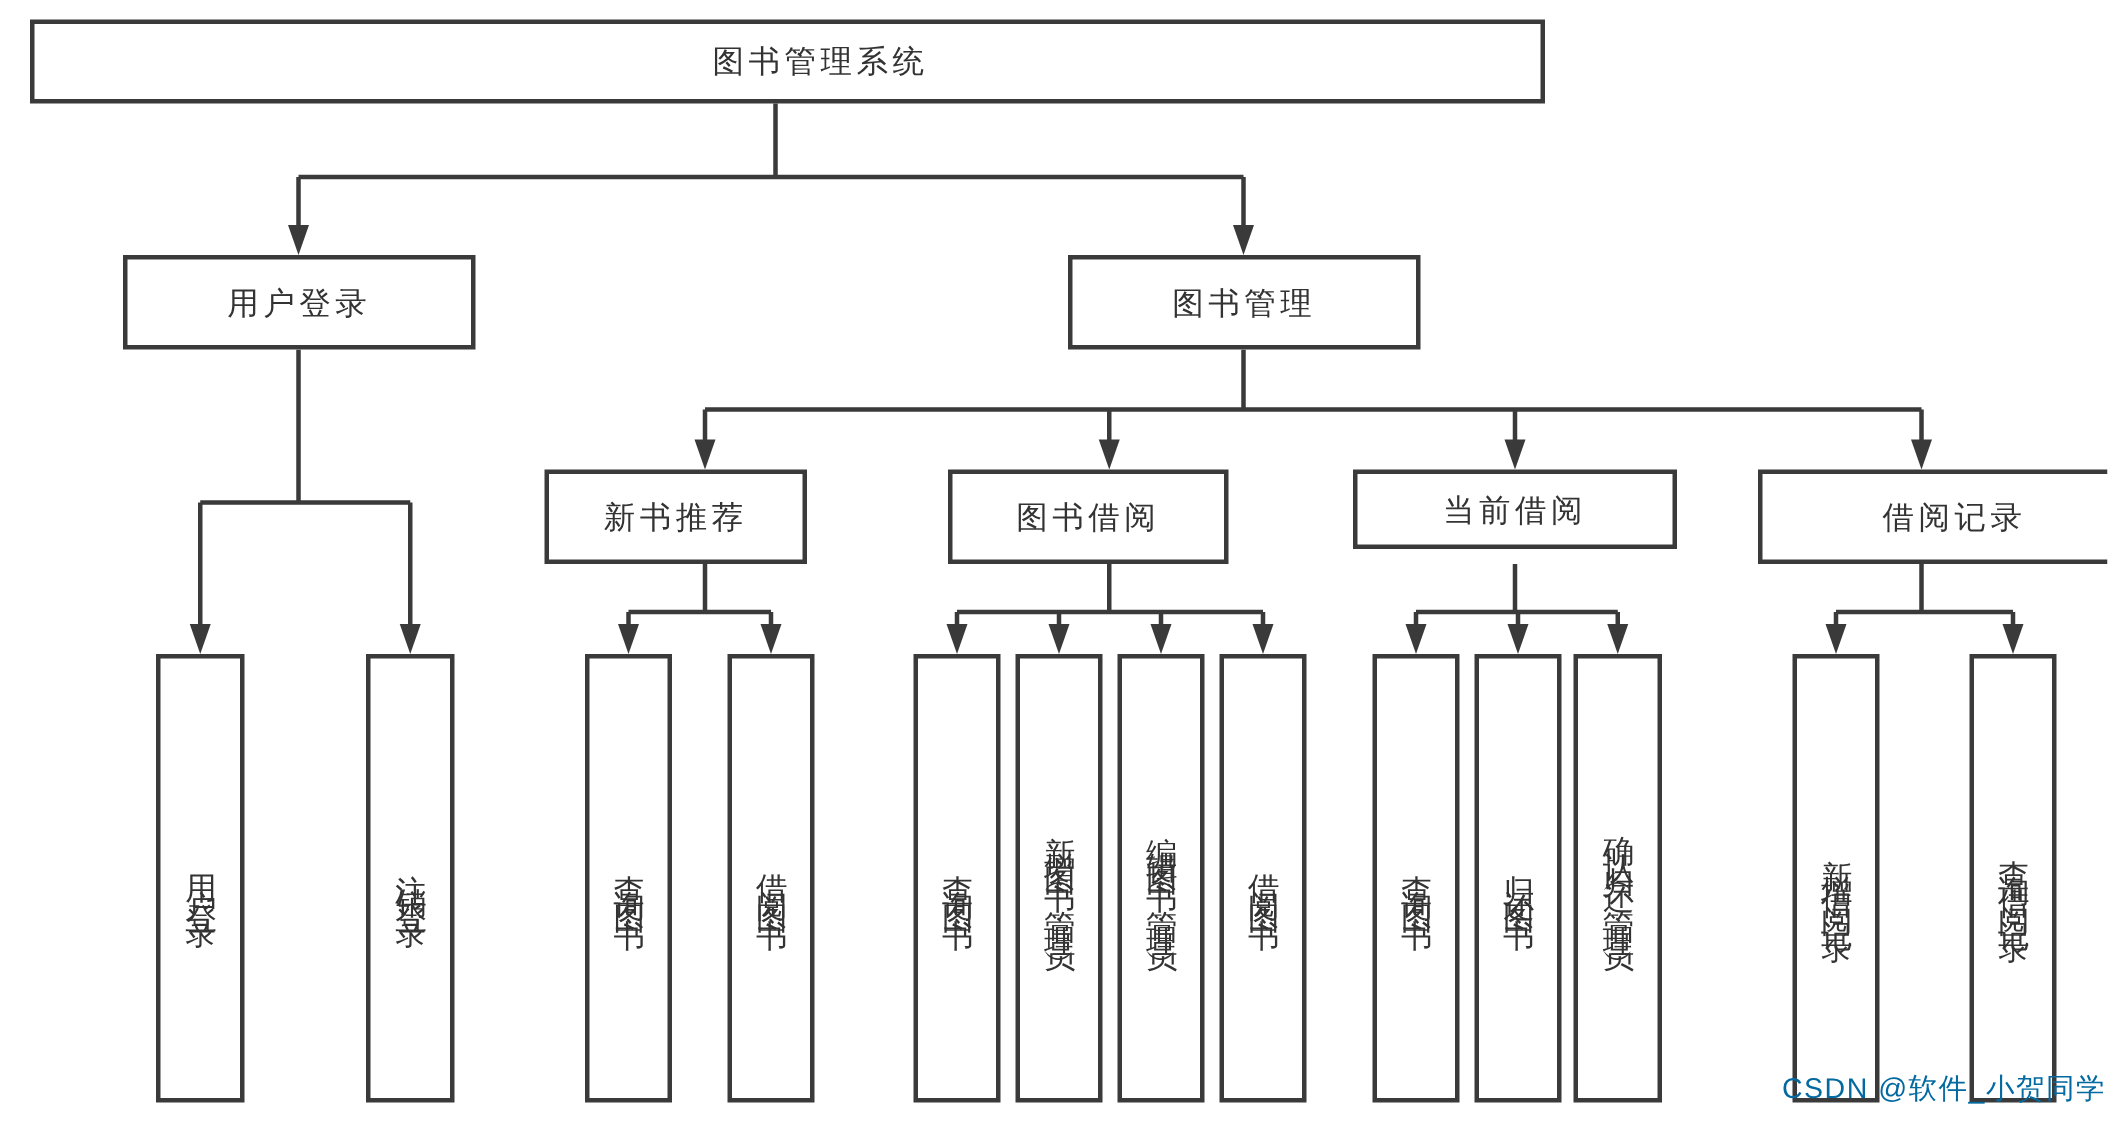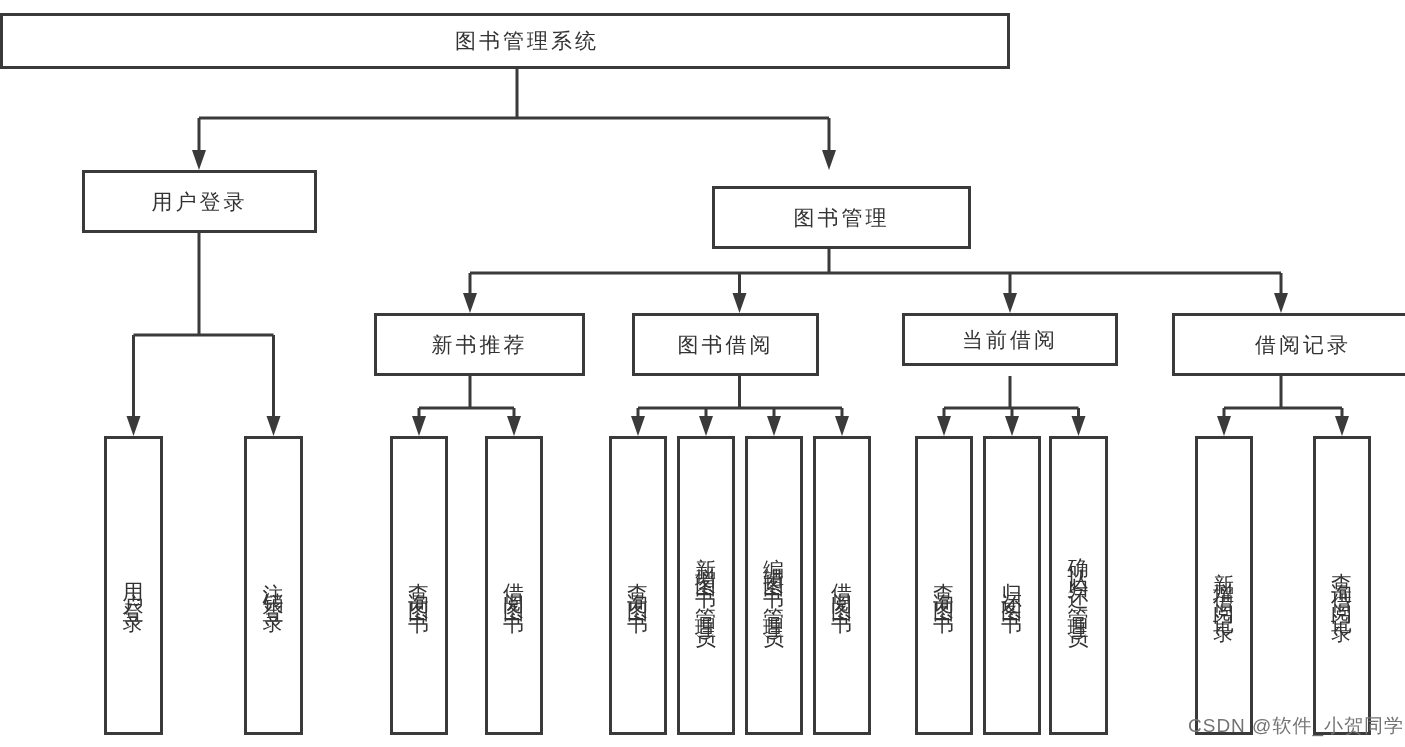--- a/index.html
+++ b/index.html
@@ -42,24 +42,24 @@
   }
 
   .vlabel {
     writing-mode: vertical-rl;
     text-orientation: mixed;
     letter-spacing: 10px;
     line-height: 1;
   }
 
   
-  .n-root           { left: 0;   top: 13px;  width: 1010px; height: 56px; padding-left: 44px; }
+  .n-root           { left: 20px;   top: 13px;  width: 1010px; height: 56px; padding-left: 44px; }
   .n-user-login     { left: 82px;   top: 170px; width: 235px;  height: 63px; }
-  .n-book-mgmt      { left: 712px;  top: 186px; width: 259px;  height: 63px; }
-  .n-new-book       { left: 374px;  top: 313px; width: 211px;  height: 63px; }
+  .n-book-mgmt      { left: 712px;  top: 170px; width: 235px;  height: 63px; }
+  .n-new-book       { left: 363px;  top: 313px; width: 175px;  height: 63px; }
   .n-book-borrow    { left: 632px;  top: 313px; width: 187px;  height: 63px; }
   .n-current-borrow { left: 902px;  top: 313px; width: 216px;  height: 53px; }
   .n-borrow-record  { left: 1172px; top: 313px; width: 262px;  height: 63px; }
 
   
   .l-user-login     { left: 104px;  width: 59px; }
   .l-logout         { left: 244px;  width: 59px; }
   .l-nb-query       { left: 390px;  width: 58px; }
   .l-nb-borrow      { left: 485px;  width: 58px; }
   .l-bb-query       { left: 609px;  width: 58px; }
@@ -70,21 +70,21 @@
   .l-cb-return      { left: 983px;  width: 58px; }
   .l-cb-confirm     { left: 1049px; width: 59px; }
   .l-br-add         { left: 1195px; width: 58px; }
   .l-br-query       { left: 1313px; width: 58px; }
 
   .watermark {
     position: absolute;
     left: 1188px;
     top: 713px;
     font-size: 19px;
-    color: #737373;
+    color: #0369a1;
     letter-spacing: 1px;
     white-space: nowrap;
     z-index: 5;
   }
 </style>
 </head>
 <body>
 
 <div class="canvas">
 

